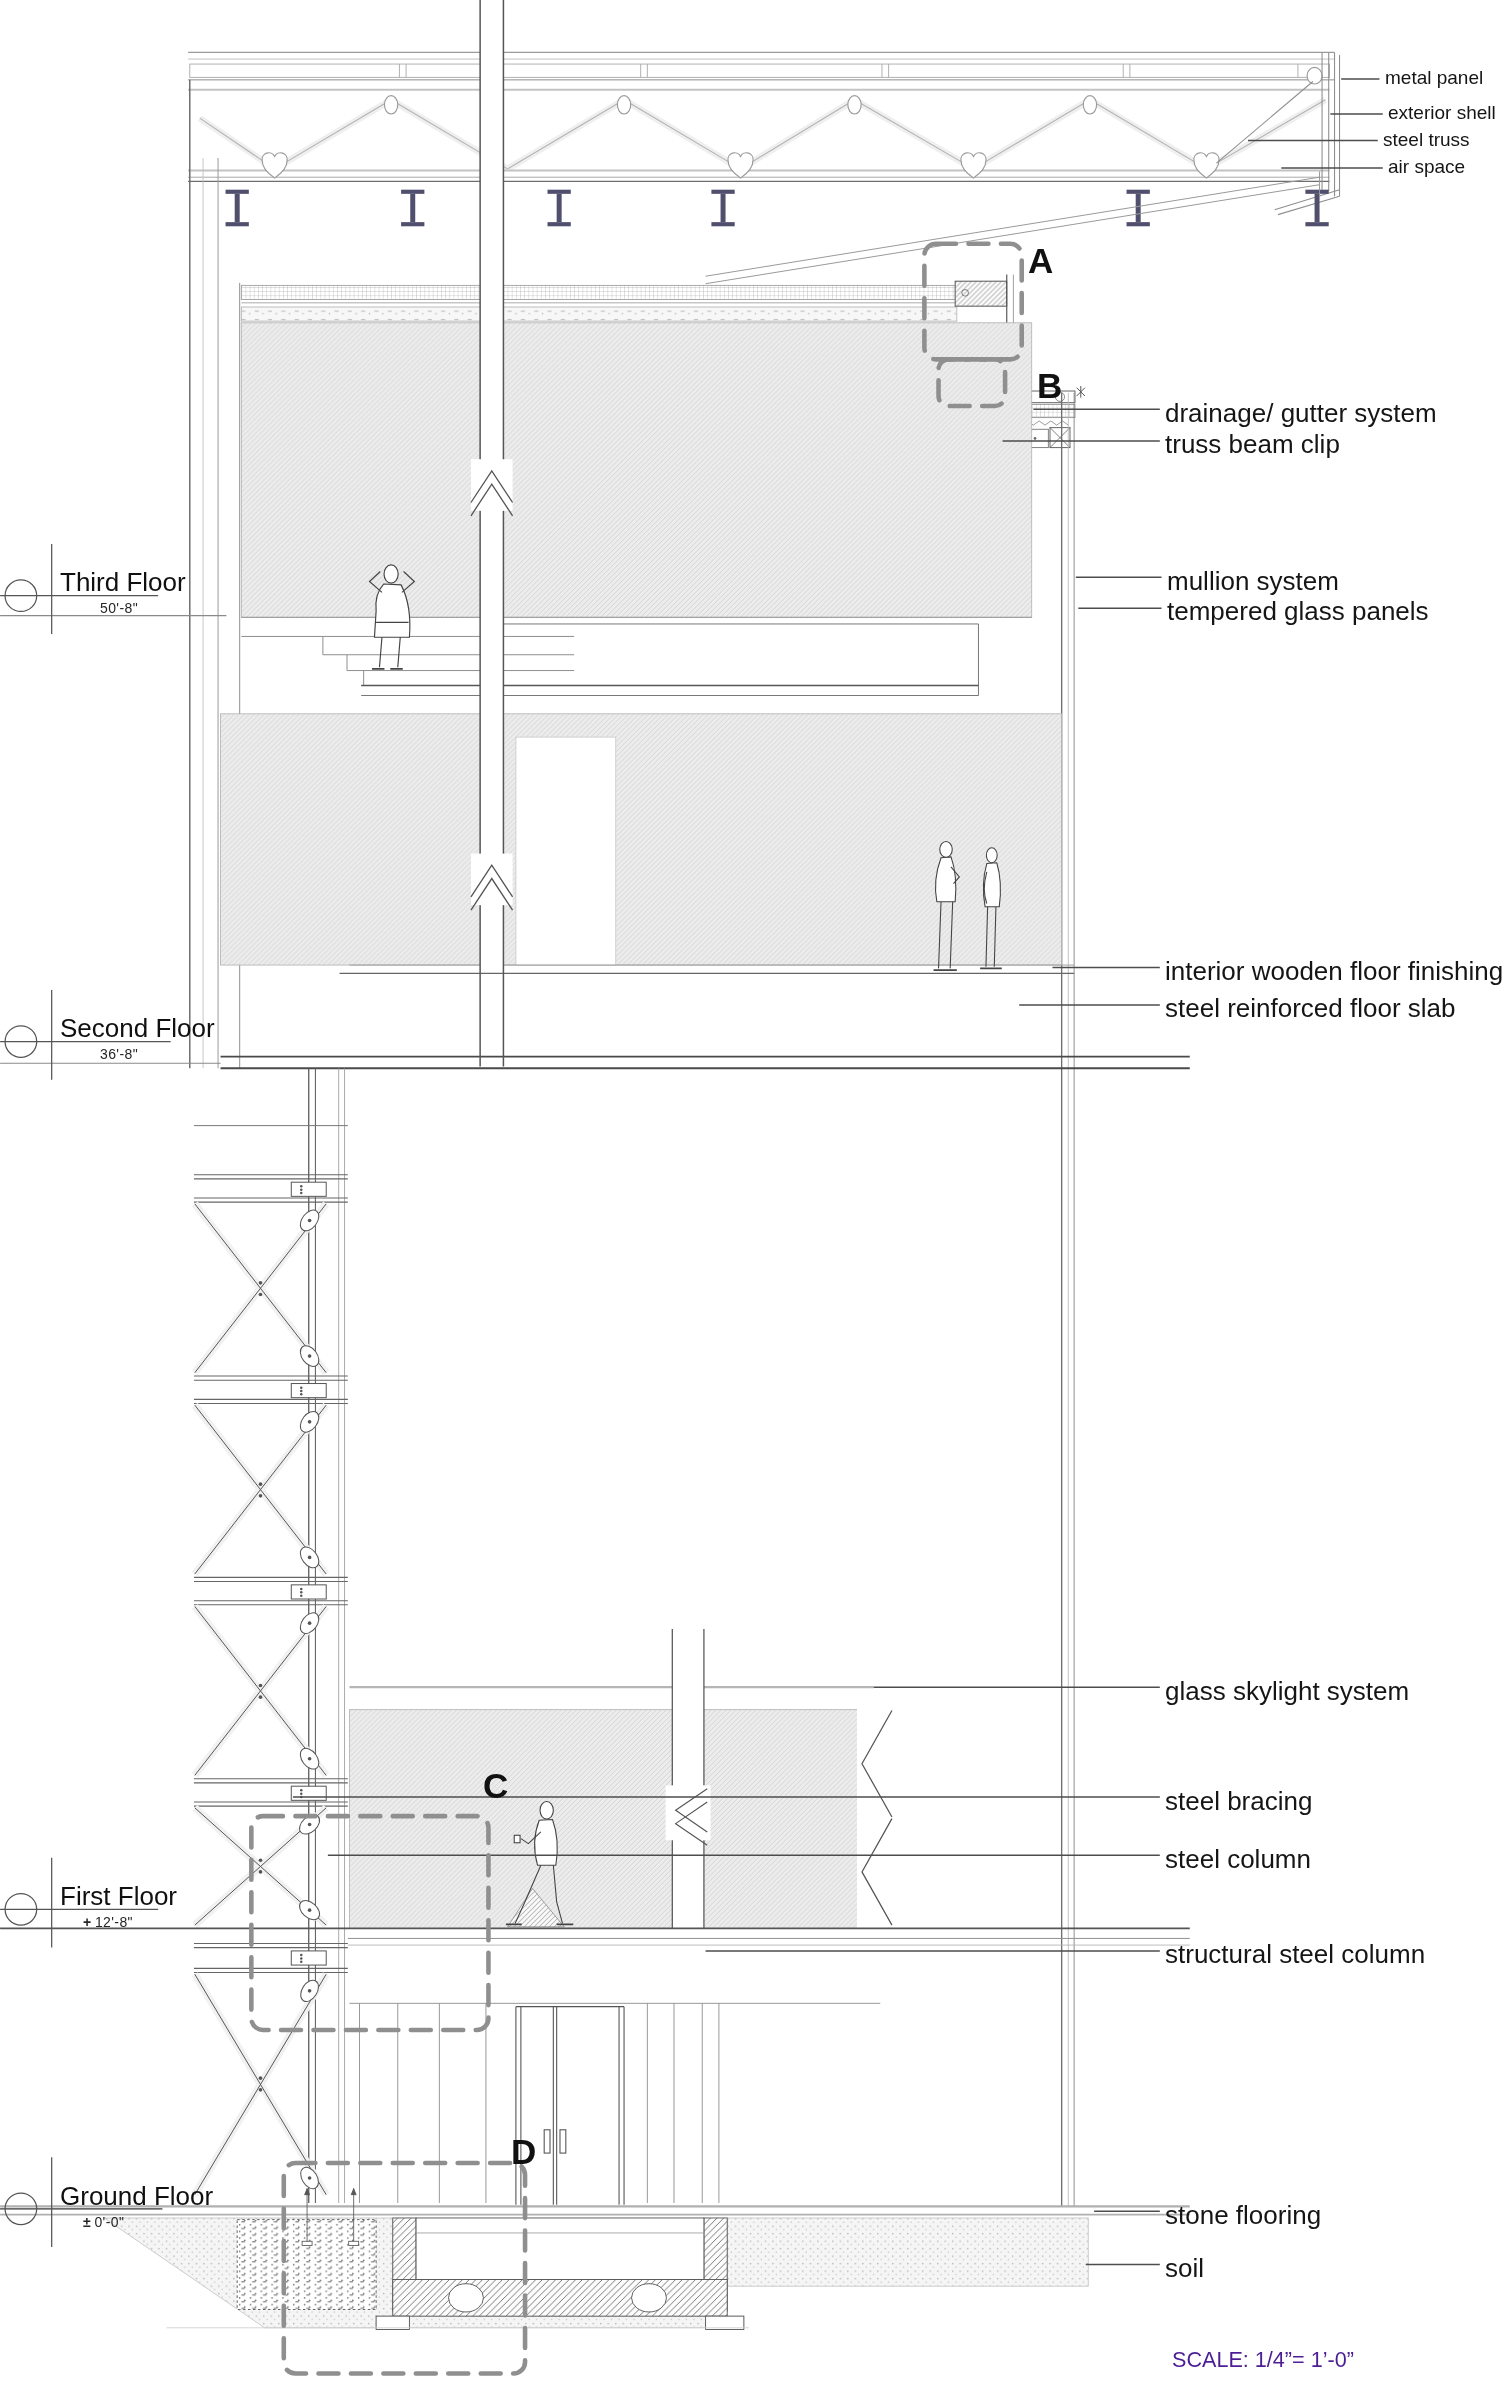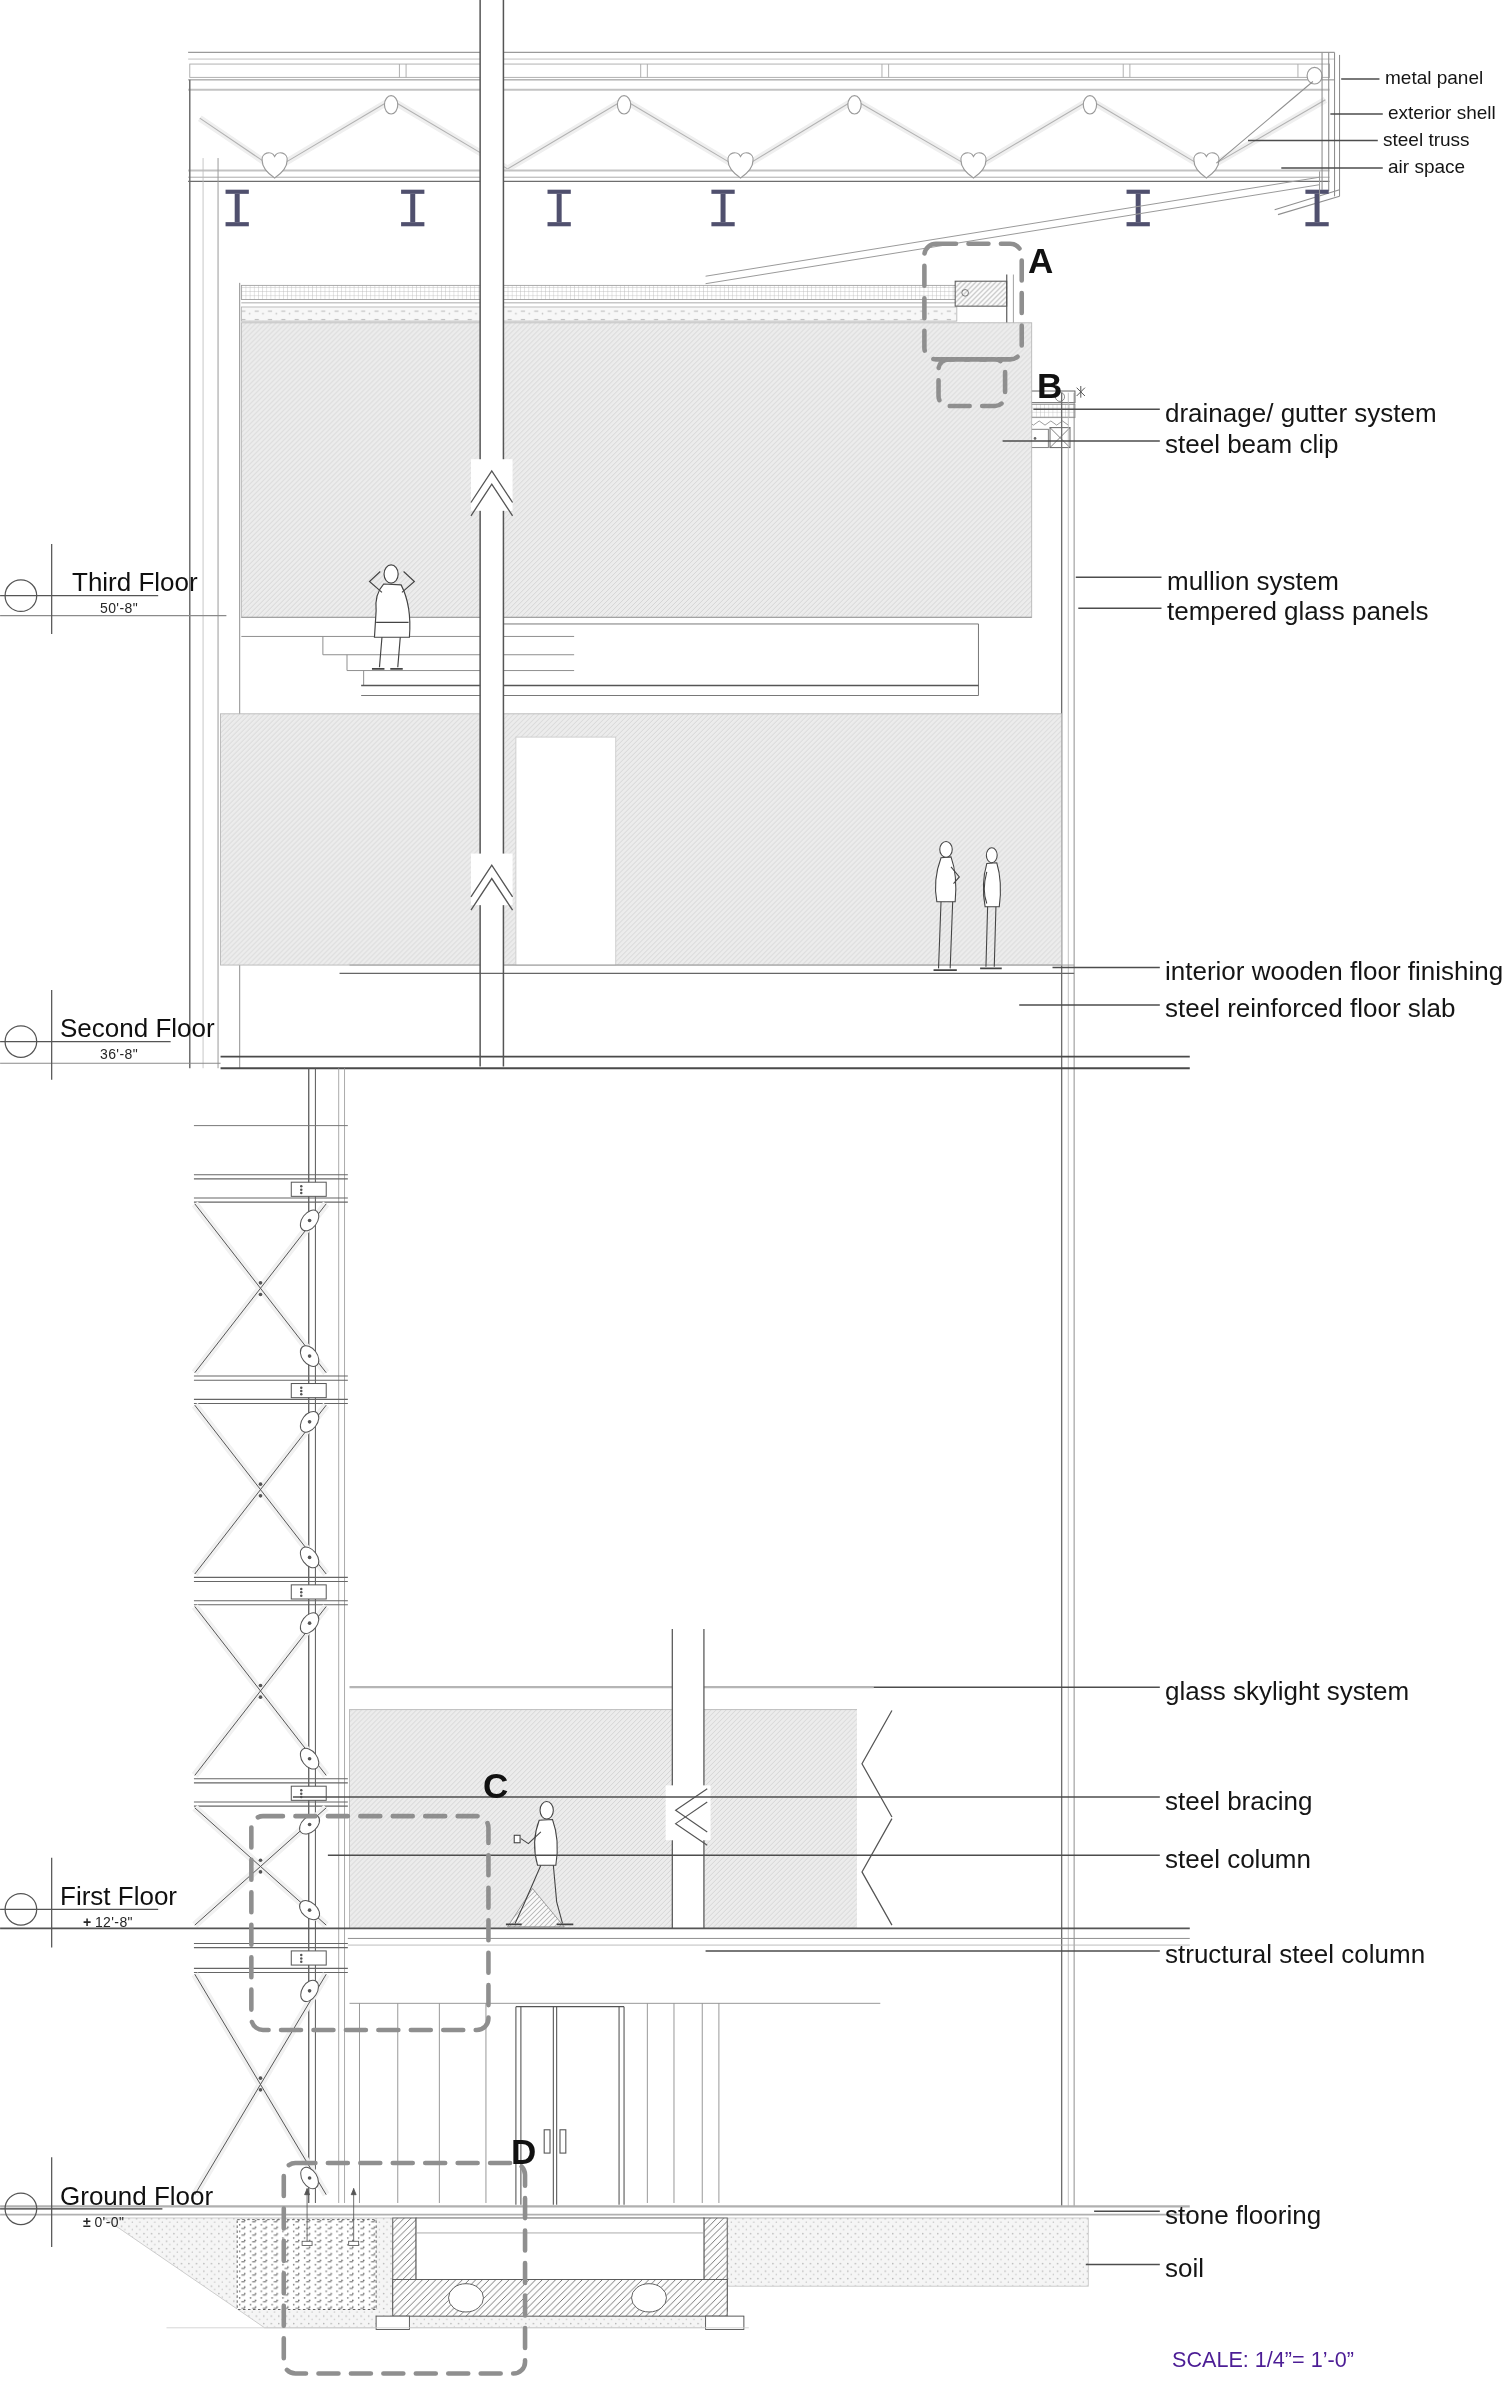--- a/index.html
+++ b/index.html
@@ -511,33 +511,33 @@
   <rect x="341" y="2600" width="290" height="253" rx="14"></rect>
 </g>
 </svg>
 
 <div class="lbl lbl-top" style="left:1385px;top:68px">metal panel</div>
 <div class="lbl lbl-top" style="left:1388px;top:103px">exterior shell</div>
 <div class="lbl lbl-top" style="left:1383px;top:130px">steel truss</div>
 <div class="lbl lbl-top" style="left:1388px;top:157px">air space</div>
 
 <div class="lbl" style="left:1165px;top:399px">drainage/ gutter system</div>
-<div class="lbl" style="left:1165px;top:430px">steel beam clip</div>
+<div class="lbl" style="left:1165px;top:430px">truss beam clip</div>
 <div class="lbl" style="left:1167px;top:567px">mullion system</div>
 <div class="lbl" style="left:1167px;top:597px">tempered glass panels</div>
 <div class="lbl" style="left:1165px;top:957px" actable="false">interior wooden floor finishing</div>
 <div class="lbl" style="left:1165px;top:994px">steel reinforced floor slab</div>
 <div class="lbl" style="left:1165px;top:1677px">glass skylight system</div>
 <div class="lbl" style="left:1165px;top:1787px">steel bracing</div>
 <div class="lbl" style="left:1165px;top:1845px">steel column</div>
 <div class="lbl" style="left:1165px;top:1940px">structural steel column</div>
 <div class="lbl" style="left:1165px;top:2201px">stone flooring</div>
 <div class="lbl" style="left:1165px;top:2254px">soil</div>
 
-<div class="floor-name" style="left:72px;top:567px">Third Floor</div>
+<div class="floor-name" style="left:60px;top:567px">Third Floor</div>
 <div class="floor-elev" style="left:100px;top:600px">50'-8"</div>
 <div class="floor-name" style="left:60px;top:1013px">Second Floor</div>
 <div class="floor-elev" style="left:100px;top:1046px">36'-8"</div>
 <div class="floor-name" style="left:60px;top:1881px">First Floor</div>
 <div class="floor-elev" style="left:83px;top:1914px"><span class="pfx">+</span><span>12'-8"</span></div>
 <div class="floor-name" style="left:60px;top:2181px">Ground Floor</div>
 <div class="floor-elev" style="left:83px;top:2214px"><span class="pfx">±</span><span>0'-0"</span></div>
 
 <div class="callout" style="left:1028px;top:241px">A</div>
 <div class="callout" style="left:1037px;top:366px">B</div>

